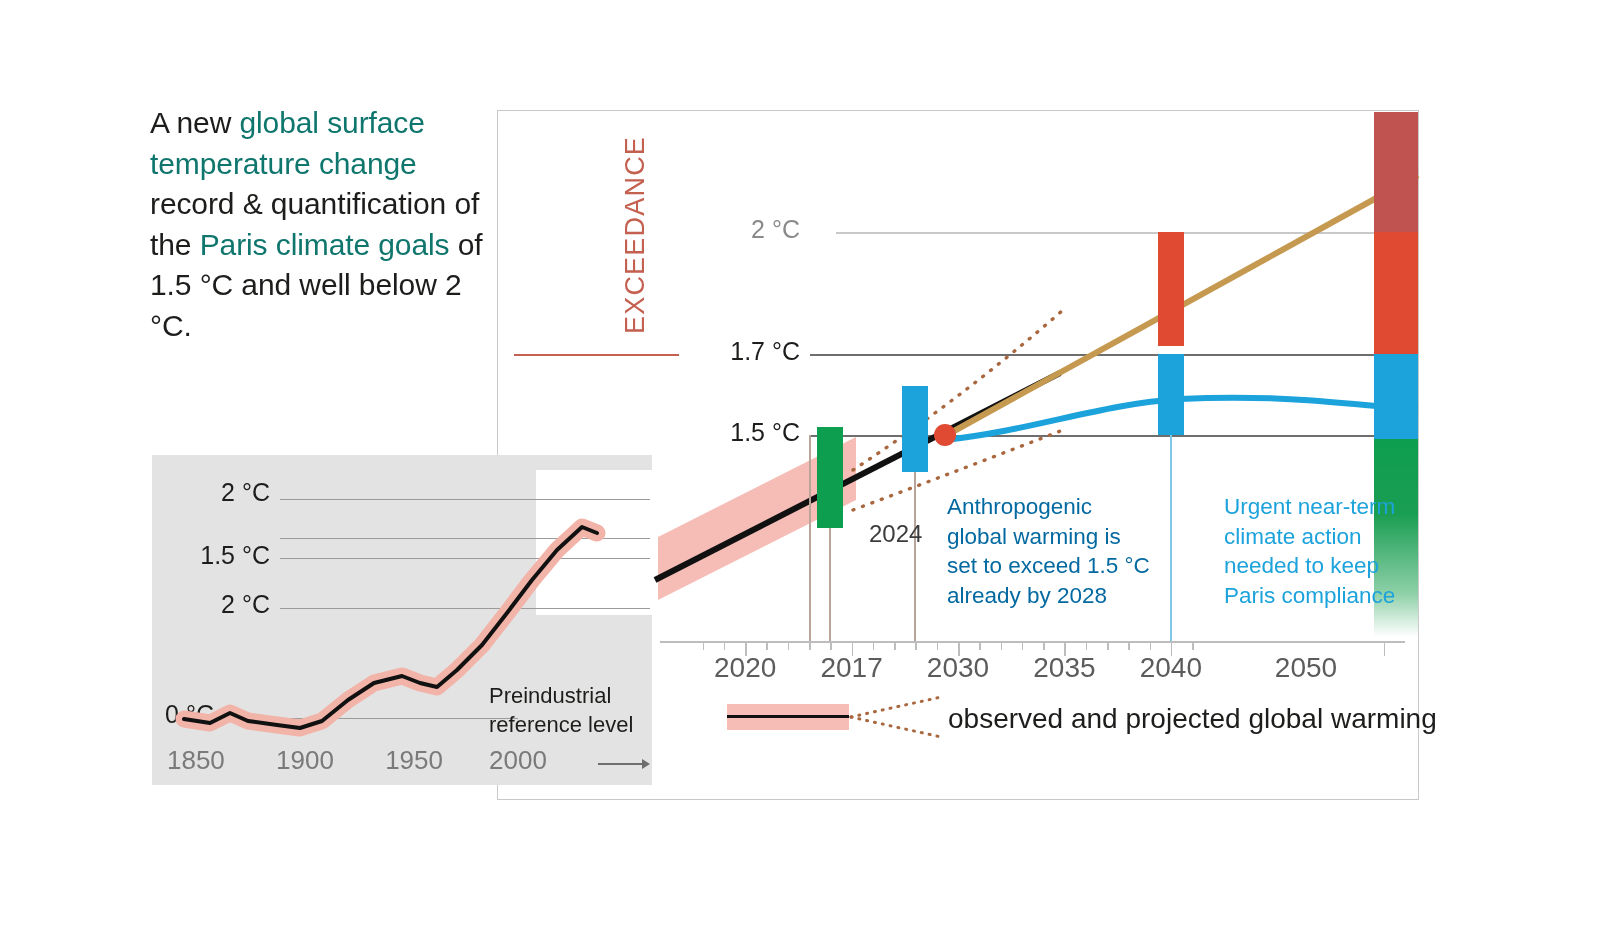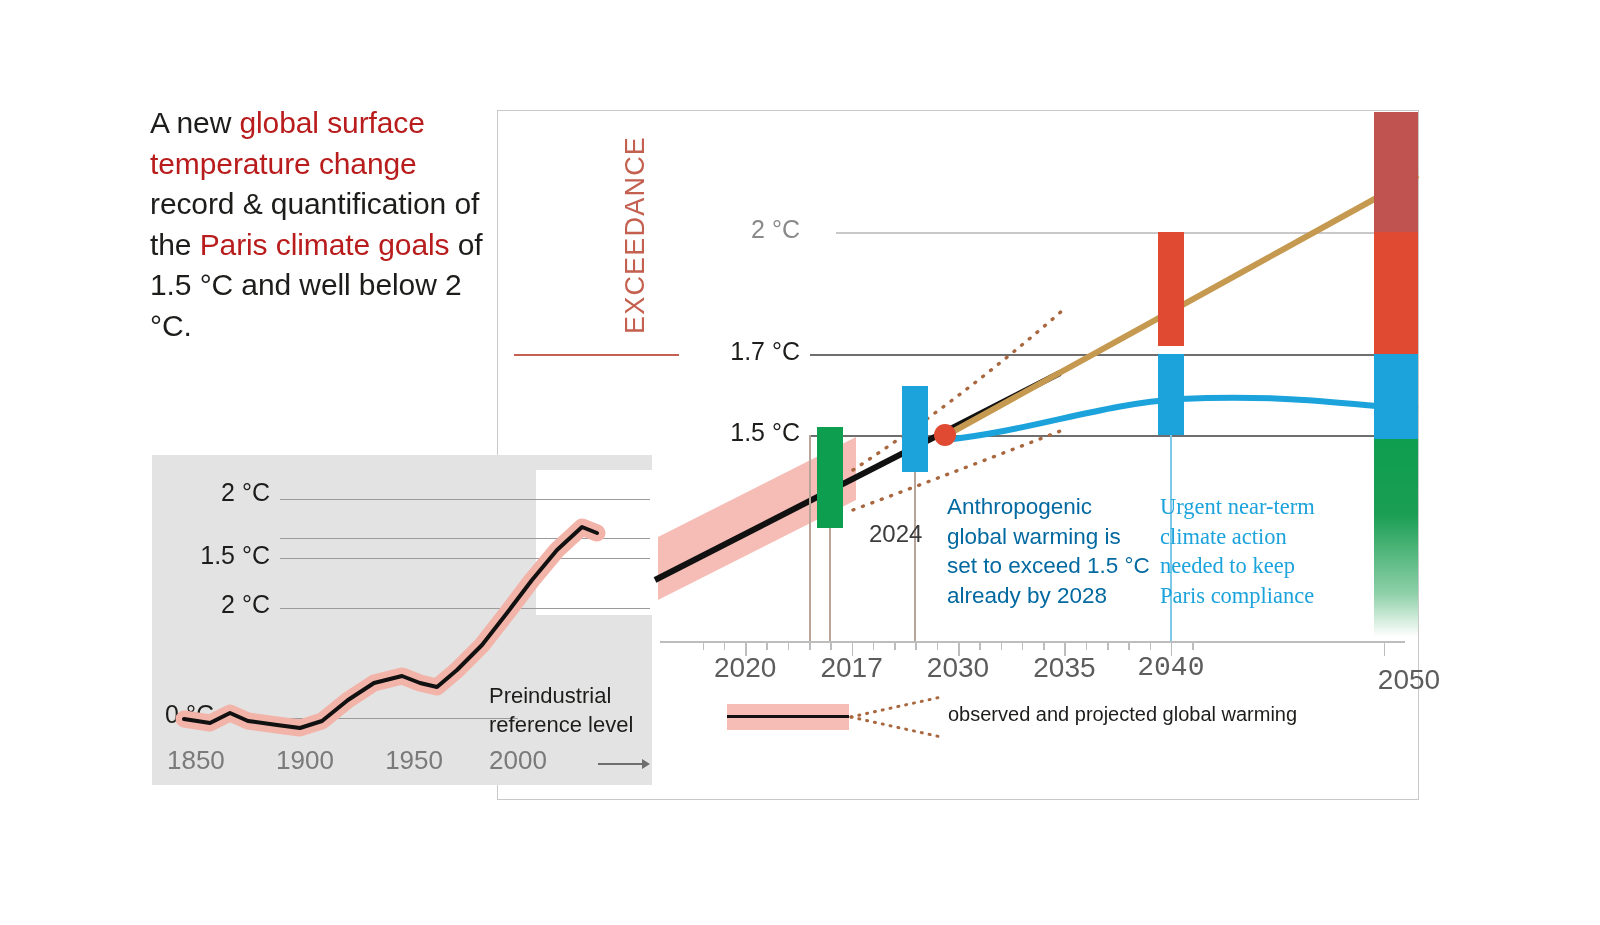--- a/index.html
+++ b/index.html
@@ -4,21 +4,21 @@
 <style>
   html,body{margin:0;padding:0;background:#ffffff;}
   body{width:1600px;height:925px;position:relative;overflow:hidden;
        font-family:"Liberation Sans","DejaVu Sans",sans-serif;color:#1a1a1a;}
 
   #stage{position:absolute;left:0;top:0;width:1600px;height:925px;}
 
   
   #headline{position:absolute;left:150px;top:103px;width:345px;
             font-size:30px;line-height:40.5px;color:#1d1d1b;letter-spacing:-0.1px;}
-  #headline .hl{color:#b91c1c;}
+  #headline .hl{color:#0f766e;}
 
   
   #panel{position:absolute;left:497px;top:110px;width:922px;height:690px;
          background:#ffffff;border:1px solid #c9c9c9;box-sizing:border-box;}
 
   
   .gl{position:absolute;height:1px;}          
   .ylab{position:absolute;font-size:25px;white-space:nowrap;}
 
   #exceedance{position:absolute;left:611px;top:125px;width:40px;height:220px;
@@ -39,27 +39,27 @@
   .vbar{position:absolute;}
   .stem{position:absolute;width:2px;}
 
   
   #colcol{position:absolute;left:1374px;top:112px;width:44px;height:525px;overflow:hidden;}
   #colcol div{position:absolute;left:0;width:44px;}
 
   
   .anno{position:absolute;font-size:22.5px;line-height:29.5px;}
   #anno-red{left:947px;top:492px;width:215px;color:#0369a1;}
-  #anno-blue{left:1160px;top:492px;width:185px;color:#1ca3dc;font-family:Liberation Serif, serif;}
+  #anno-blue{left:1224px;top:492px;width:185px;color:#1ca3dc;}
   #lbl2024{position:absolute;left:869px;top:520px;font-size:24px;color:#3c3c3c;}
 
   
   #legend-sw{position:absolute;left:727px;top:704px;width:122px;height:26px;background:#f6bdb7;}
   #legend-line{position:absolute;left:727px;top:715px;width:122px;height:2.5px;background:#111;}
-  #legend-txt{position:absolute;left:948px;top:703px;font-size:20px;color:#1d1d1b;white-space:nowrap;}
+  #legend-txt{position:absolute;left:948px;top:703px;font-size:28px;color:#1d1d1b;white-space:nowrap;}
   #copyright{position:absolute;left:1408px;top:768px;font-size:14.5px;color:#1d1d1b;
              white-space:nowrap;transform:translateX(-100%);}
 
   
   #inset{position:absolute;left:152px;top:455px;width:500px;height:330px;background:#e3e3e3;}
   #inset-white{position:absolute;left:536px;top:470px;width:116px;height:145px;background:#fff;}
   .igl{position:absolute;height:1px;background:#9a9a9a;}
   .iylab{position:absolute;font-size:25px;color:#1d1d1b;text-align:right;white-space:nowrap;}
   .ixlab{position:absolute;top:745px;font-size:26px;color:#7a7a7a;transform:translateX(-50%);}
   #pre-ref{position:absolute;left:489px;top:681px;width:165px;font-size:22px;
@@ -148,22 +148,22 @@
       <div class="xtick" style="left: 958px; top: 641px; height: 15px;"></div>
       <div class="xtick" style="left: 1064.43px; top: 641px; height: 15px;"></div>
       <div class="xtick" style="left: 1170.86px; top: 641px; height: 15px;"></div>
       <div class="xtick" style="left: 1383.71px; top: 641px; height: 15px;"></div>
     </div>
   <div id="xlabels">
       <div class="xlab" style="left: 745.143px;">2020</div>
       <div class="xlab" style="left: 851.571px;">2017</div>
       <div class="xlab" style="left: 958px;">2030</div>
       <div class="xlab" style="left: 1064.43px;">2035</div>
-      <div class="xlab" style="left: 1170.86px; font-family: Liberation Mono, monospace;">2040</div>
-      <div class="xlab" style="left: 1409px; margin-top: 12px;">2050</div>
+      <div class="xlab" style="left: 1170.86px;">2040</div>
+      <div class="xlab" style="left: 1306px;">2050</div>
     </div>
 
   <div class="anno" id="anno-red">
     <span>Anthropogenic</span><br>
     <span>global warming is</span><br>
     <span>set to exceed 1.5 °C</span><br>
     <span>already by 2028</span>
   </div>
   <div class="anno" id="anno-blue">
     <span>Urgent near-term</span><br>

